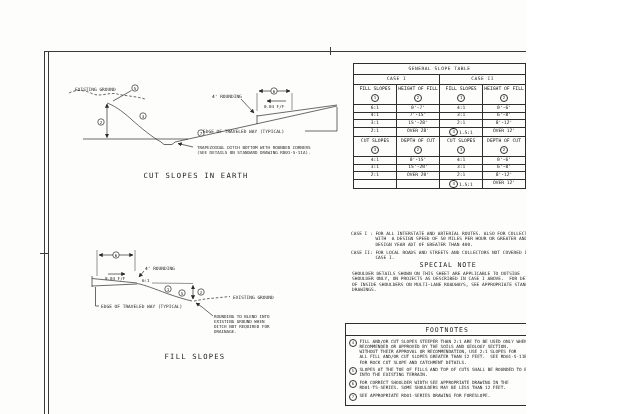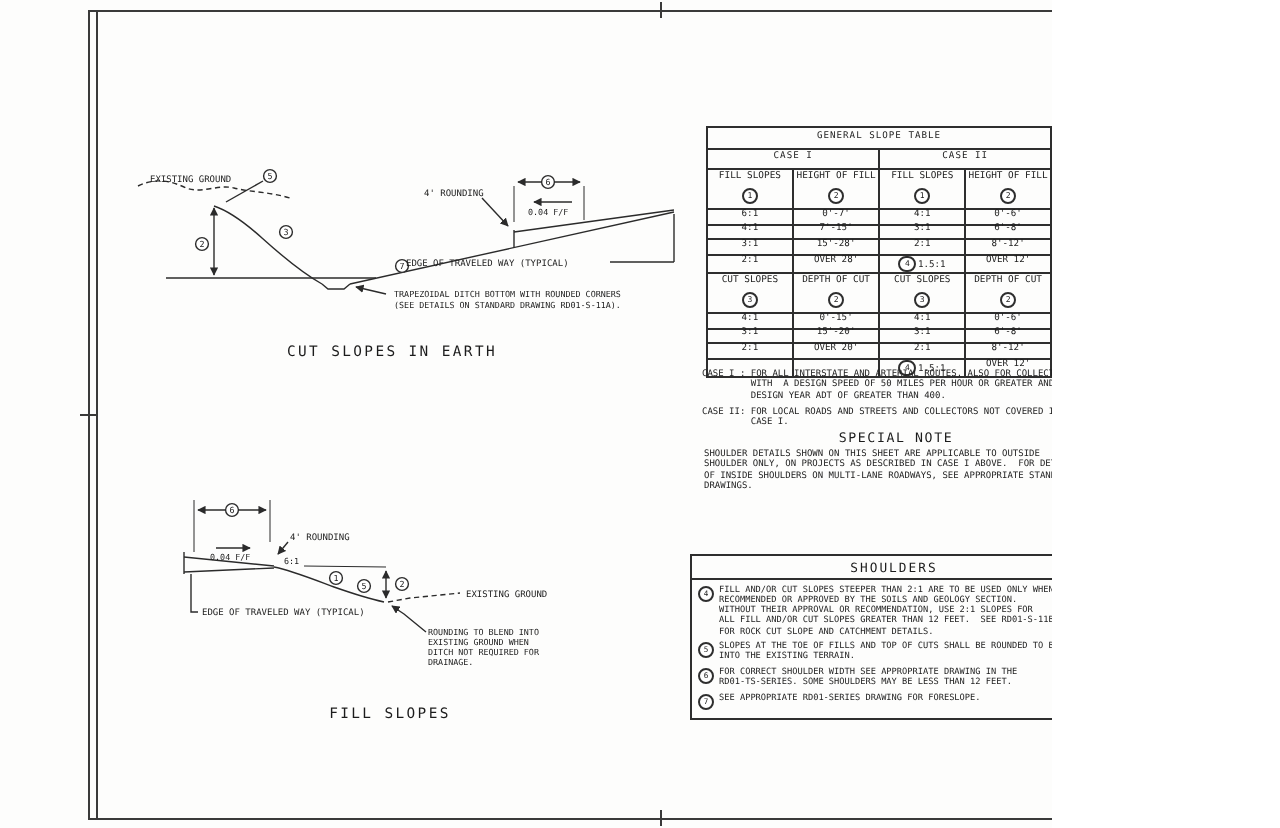--- a/index.html
+++ b/index.html
@@ -1,18 +1,18 @@
 <!DOCTYPE html>
 <html><head>
 <meta charset="utf-8">
 <style>
   html,body{margin:0;padding:0;background:#fff;}
   .sheet{position:relative;width:526px;height:414px;background:#fdfdfc;overflow:hidden;
          font-family:"DejaVu Sans Mono",monospace;color:#1c1c1c;}
-  .abs{position:absolute;}
+  .abs{position:absolute;margin-top:46px;}
   .pre{white-space:pre;}
   
   .border-outer{left:44px;top:5px;width:591px;height:403px;border:1px solid #3a3a3a;}
   .border-left2{left:48px;top:5px;width:0;height:404px;border-left:1px solid #3a3a3a;}
   .tick{background:#3a3a3a;}
   
   .rev-notes{left:570px;top:10px;width:66px;font-size:3.6px;line-height:1.25;color:#333;}
   .rev-entry{margin-bottom:2px;display:flex;gap:1.5px;}
   .sq{width:3.5px;height:3.5px;background:#111;flex:0 0 auto;margin-top:0.5px;}
   
@@ -304,21 +304,21 @@
          CASE I.</div>
   </div>
 
   <div class="abs sp-title">SPECIAL NOTE</div>
   <div class="abs sp-body pre">SHOULDER DETAILS SHOWN ON THIS SHEET ARE APPLICABLE TO OUTSIDE
 SHOULDER ONLY, ON PROJECTS AS DESCRIBED IN CASE I ABOVE.  FOR DETAILS
 OF INSIDE SHOULDERS ON MULTI-LANE ROADWAYS, SEE APPROPRIATE STANDARD
 DRAWINGS.</div>
 
   <div class="abs footnotes">
-    <div class="fn-title">SHOULDERS</div>
+    <div class="fn-title">FOOTNOTES</div>
     <div class="fn-body">
       <div class="fn-item">
         <span class="circ fn-ref">4</span>
         <div class="fn-text">FILL AND/OR CUT SLOPES STEEPER THAN 2:1 ARE TO BE USED ONLY WHEN
 RECOMMENDED OR APPROVED BY THE SOILS AND GEOLOGY SECTION.
 WITHOUT THEIR APPROVAL OR RECOMMENDATION, USE 2:1 SLOPES FOR
 ALL FILL AND/OR CUT SLOPES GREATER THAN 12 FEET.  SEE RD01-S-11B
 FOR ROCK CUT SLOPE AND CATCHMENT DETAILS.</div>
       </div>
       <div class="fn-item">

